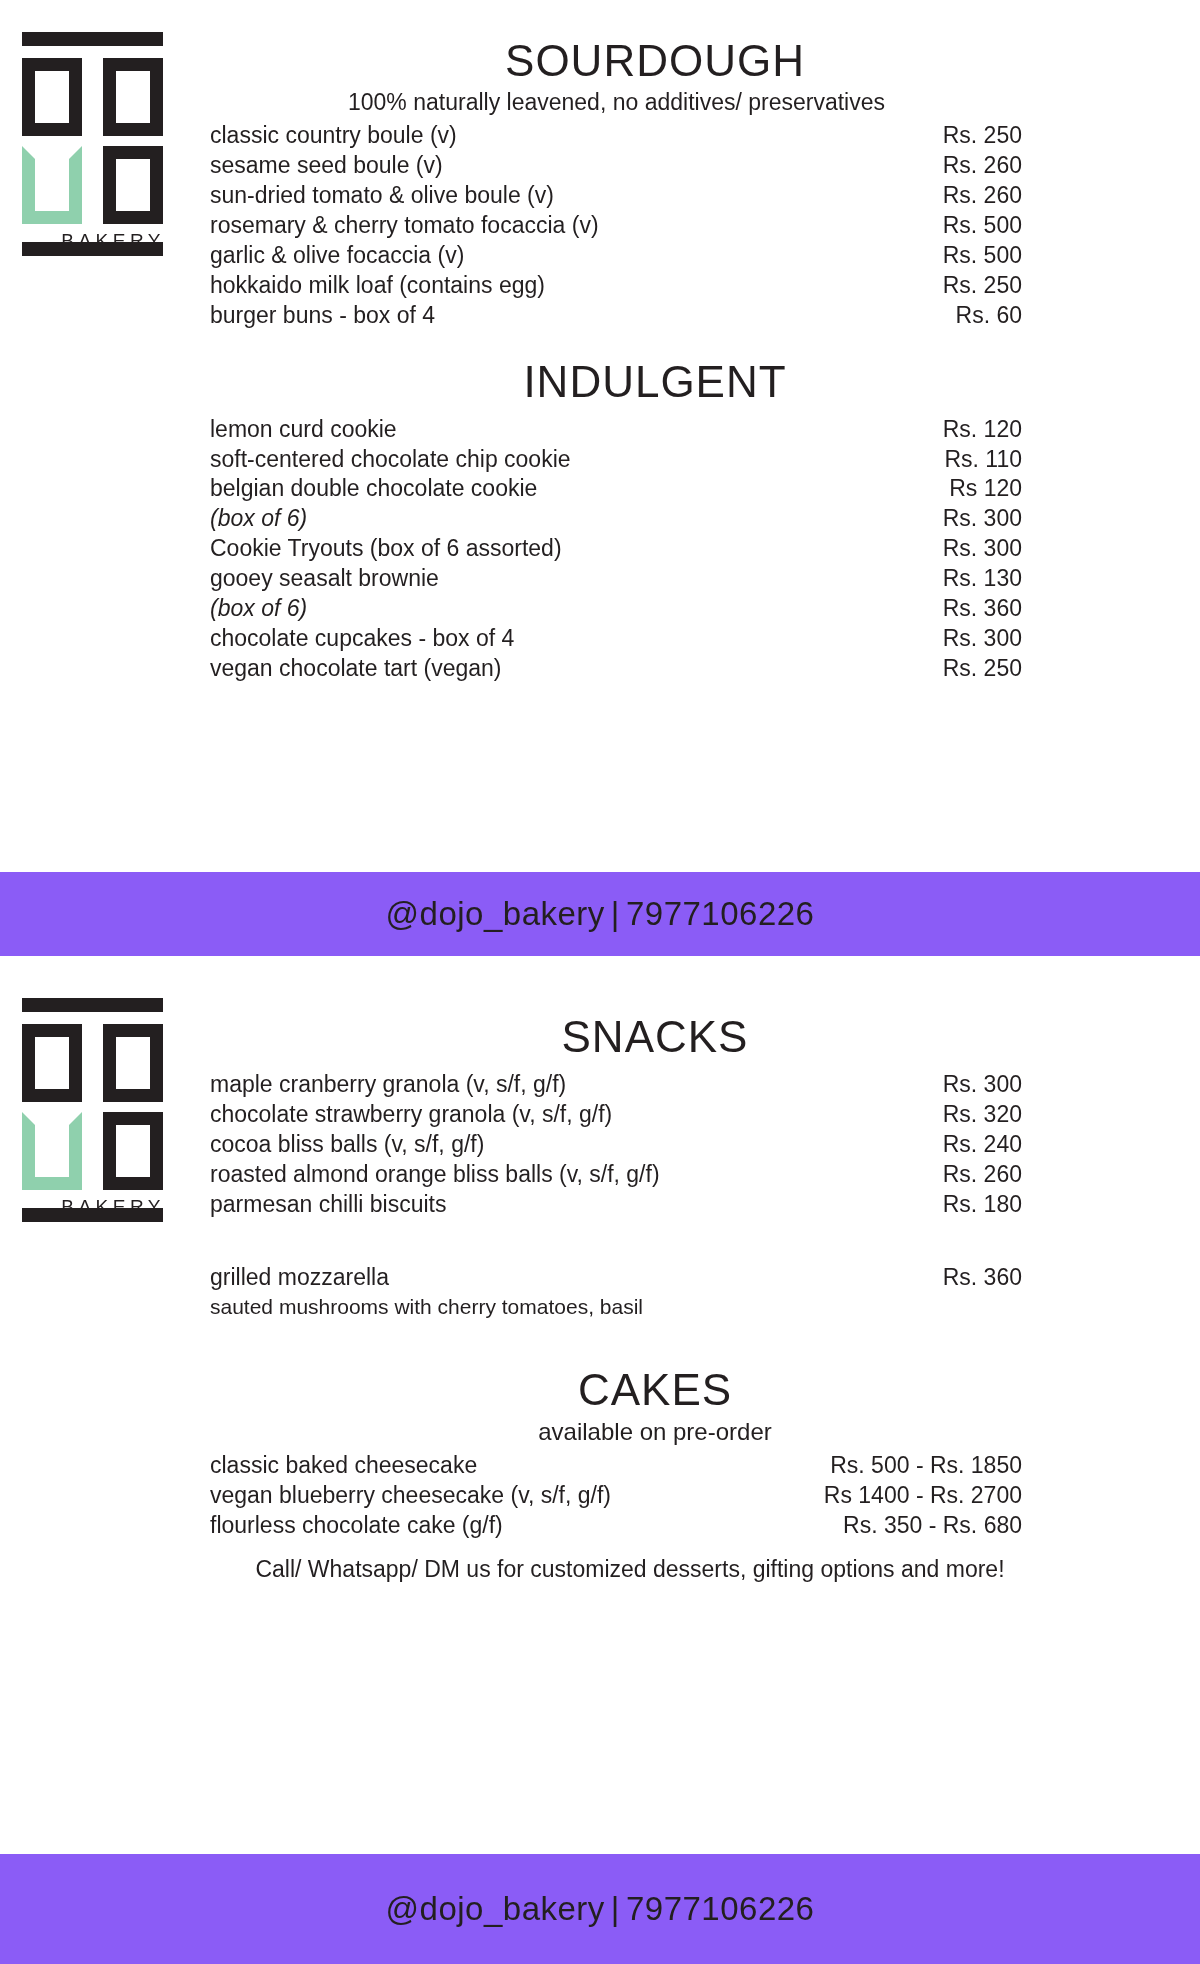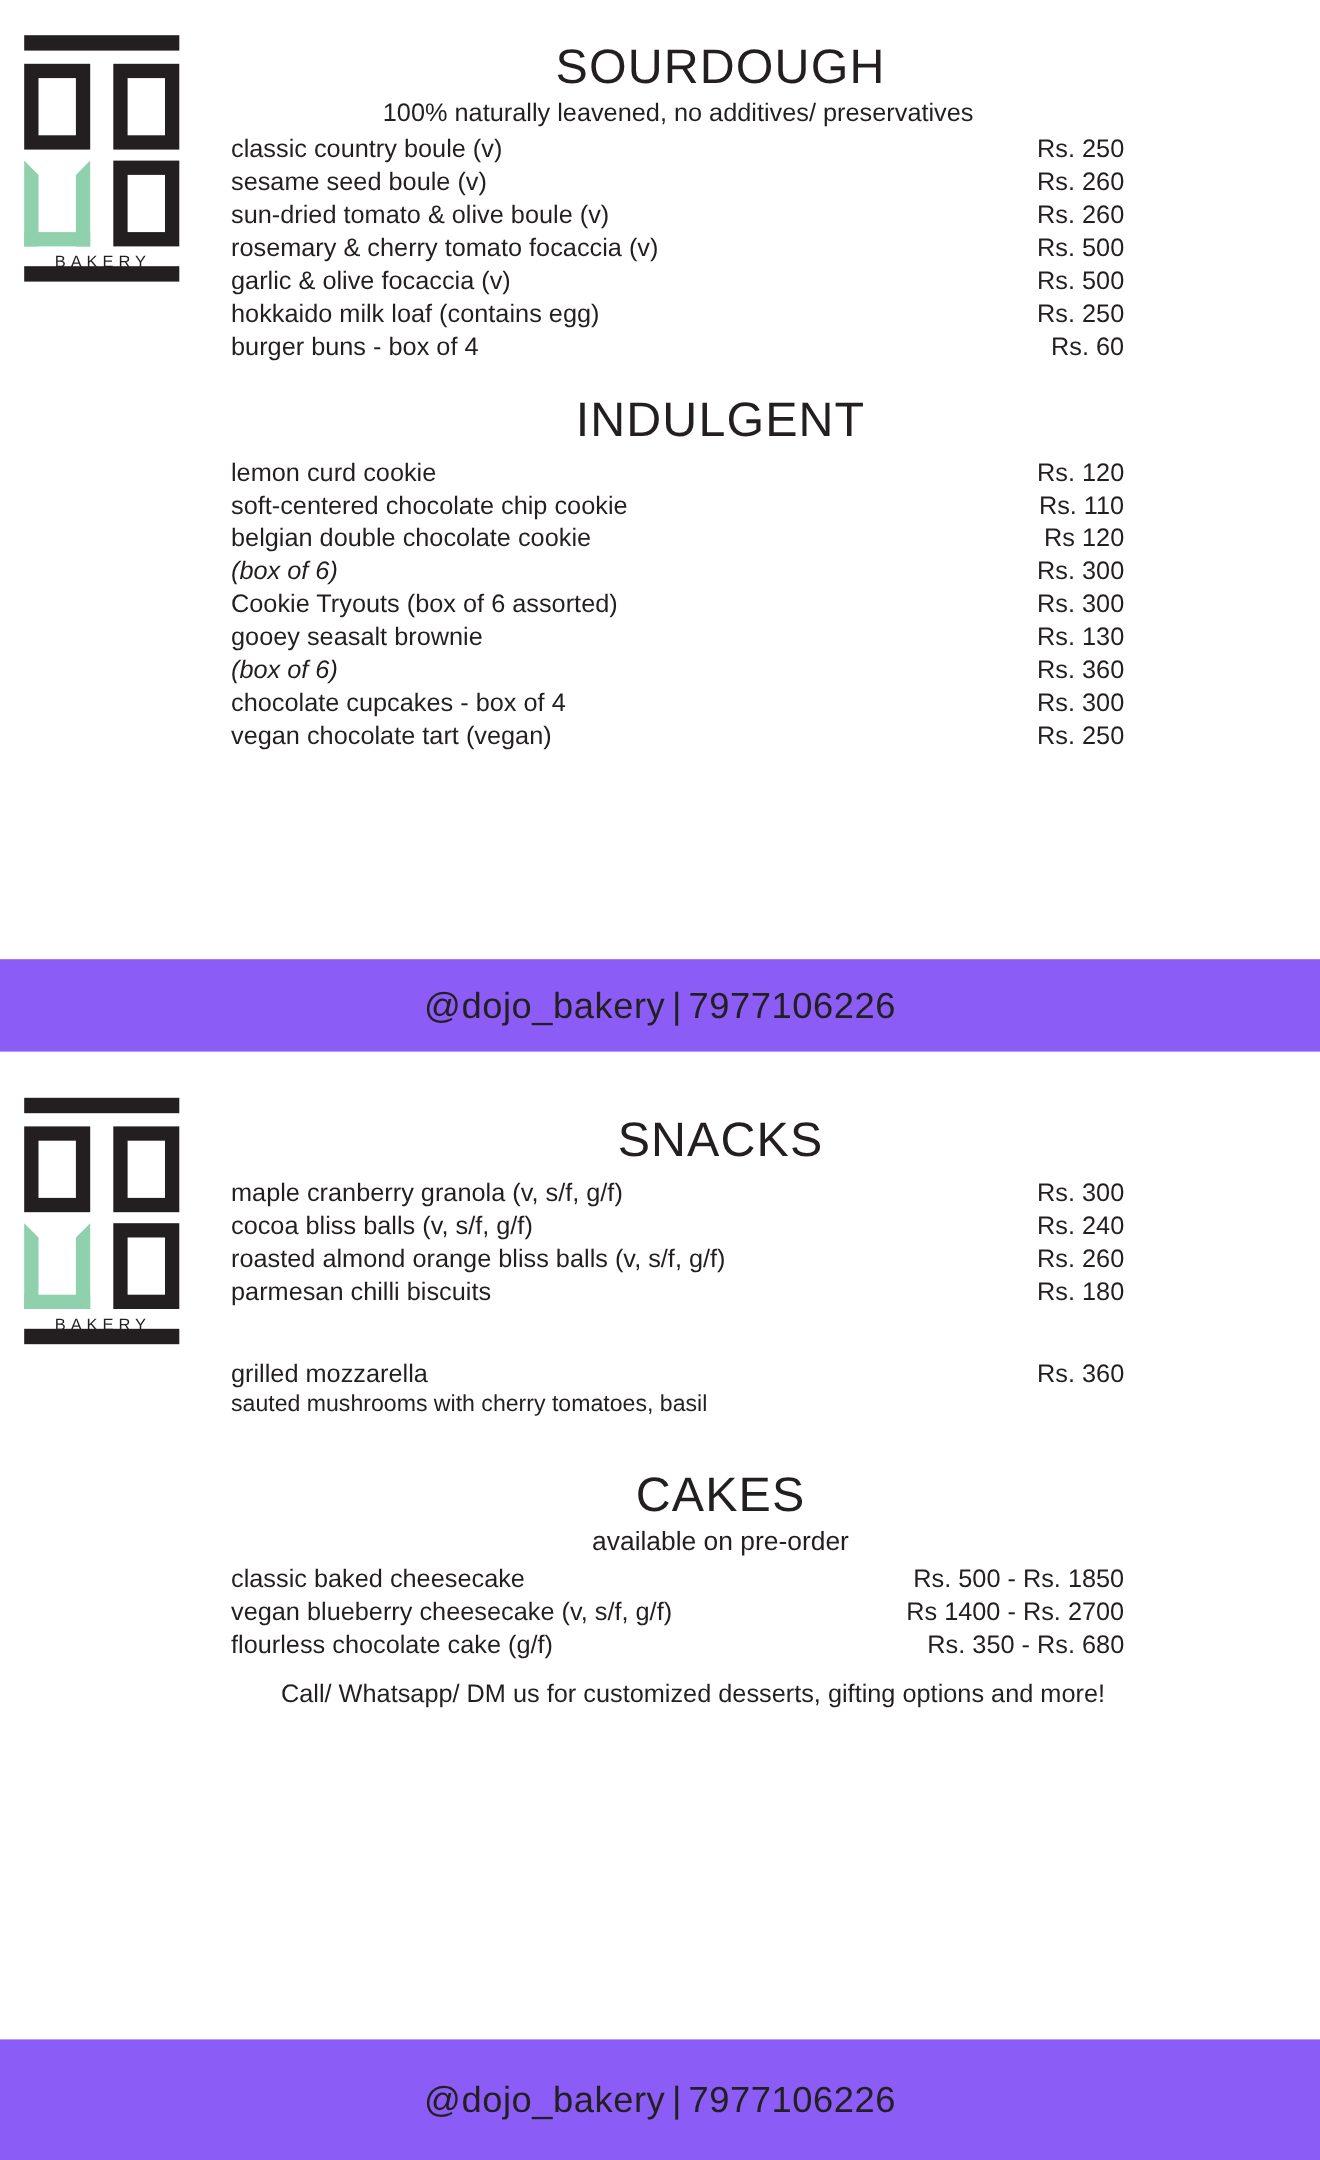--- a/index.html
+++ b/index.html
@@ -60,24 +60,24 @@
   }
   .j-left {
     left: 2px; top: 132px; width: 60px; height: 78px;
     border-top-color: transparent;
   }
   .j-right {
     left: 83px; top: 132px; width: 60px; height: 78px;
   }
   .logo-word {
     margin-top: 6px;
-    font-size: 15px;
+    font-size: 19px;
     letter-spacing: 4.5px;
     color: #231f20;
-    text-align: center;
+    text-align: right;
     padding-left: 2px;
     font-family: "Liberation Sans", sans-serif;
   }
 
   
   .menu-col {
     width: 890px;
     margin-left: 210px;
     box-sizing: border-box;
   }
@@ -296,20 +296,25 @@
 
       <div>
         <div class="section-title">SNACKS</div>
         <ul class="items" style="margin-top:8px;">
           <li class="item">
             <span class="name">maple cranberry granola (v, s/f, g/f)</span>
             <span class="spacer"></span>
             <span class="price">Rs. 300</span>
           </li>
           <li class="item">
+            <span class="name">chocolate strawberry granola (v, s/f, g/f)</span>
+            <span class="spacer"></span>
+            <span class="price">Rs. 320</span>
+          </li>
+          <li class="item">
             <span class="name">cocoa bliss balls (v, s/f, g/f)</span>
             <span class="spacer"></span>
             <span class="price">Rs. 240</span>
           </li>
           <li class="item">
             <span class="name">roasted almond orange bliss balls (v, s/f, g/f)</span>
             <span class="spacer"></span>
             <span class="price">Rs. 260</span>
           </li>
           <li class="item">

